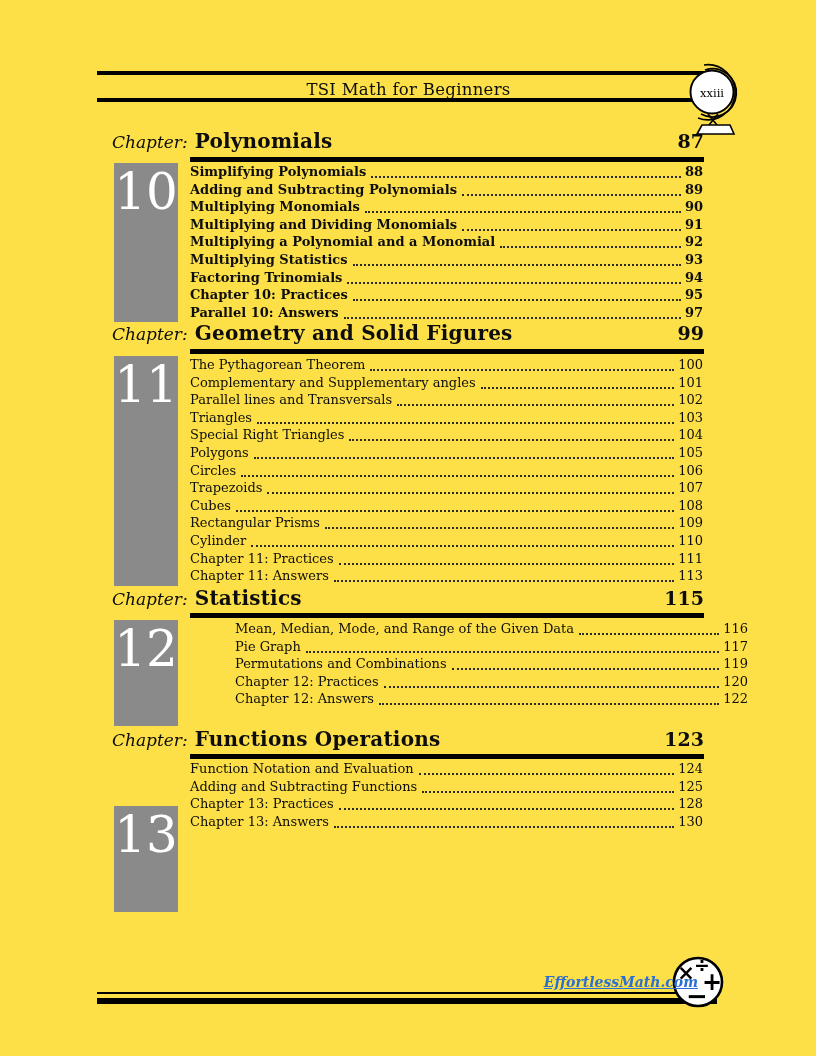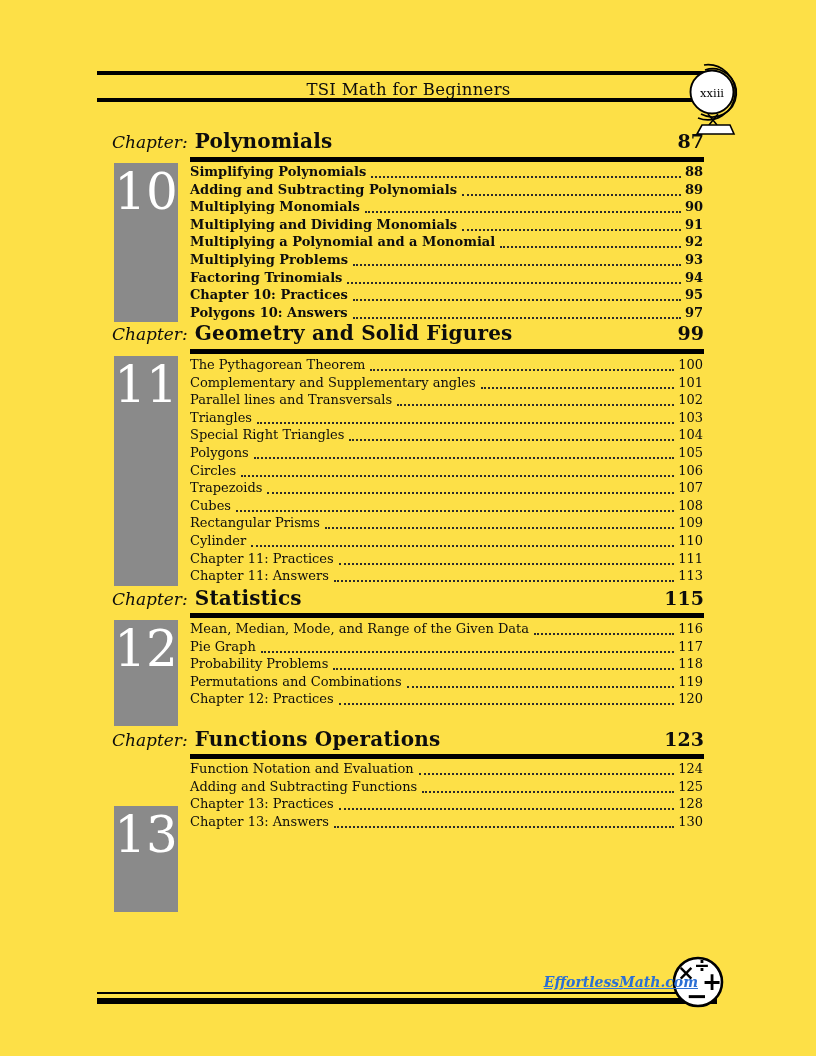--- a/index.html
+++ b/index.html
@@ -91,39 +91,39 @@
     <span class="p">91</span>
   </div>
 
   <div class="toc-row">
     <span class="t">Multiplying a Polynomial and a Monomial</span>
     <span class="leader"></span>
     <span class="p">92</span>
   </div>
 
   <div class="toc-row">
-    <span class="t">Multiplying Problems</span>
+    <span class="t">Multiplying Statistics</span>
     <span class="leader"></span>
     <span class="p">93</span>
   </div>
 
   <div class="toc-row">
     <span class="t">Factoring Trinomials</span>
     <span class="leader"></span>
     <span class="p">94</span>
   </div>
 
   <div class="toc-row">
     <span class="t">Chapter 10: Practices</span>
     <span class="leader"></span>
     <span class="p">95</span>
   </div>
 
   <div class="toc-row">
-    <span class="t">Polygons 10: Answers</span>
+    <span class="t">Parallel 10: Answers</span>
     <span class="leader"></span>
     <span class="p">97</span>
   </div>
 </div>
 
   <div class="ch-heading" style="top:321px;">
     <span class="ch-label">Chapter:</span>
     <span class="ch-title">Geometry and Solid Figures</span>
     <span class="ch-page">99</span>
   </div>
@@ -209,51 +209,51 @@
   </div>
 </div>
 
   <div class="ch-heading" style="top:586px;">
     <span class="ch-label">Chapter:</span>
     <span class="ch-title">Statistics</span>
     <span class="ch-page">115</span>
   </div>
   <div class="ch-underline" style="top:613px;"></div>
   <div class="ch-box" style="top:620px; height:106px;">12</div>
-  <div class="ch-rows" style="top:621px;">
+  <div class="ch-rows" style="top:621px;margin-left:45px;">
   <div class="toc-row">
     <span class="t">Mean, Median, Mode, and Range of the Given Data</span>
     <span class="leader"></span>
     <span class="p">116</span>
   </div>
 
   <div class="toc-row">
     <span class="t">Pie Graph</span>
     <span class="leader"></span>
     <span class="p">117</span>
   </div>
 
-  <div class="toc-row">
-    <span class="t">Probability Problems</span>
-    <span class="leader"></span>
-    <span class="p">118</span>
-  </div>
 
   <div class="toc-row">
     <span class="t">Permutations and Combinations</span>
     <span class="leader"></span>
     <span class="p">119</span>
   </div>
 
   <div class="toc-row">
     <span class="t">Chapter 12: Practices</span>
     <span class="leader"></span>
     <span class="p">120</span>
   </div>
 
+  <div class="toc-row">
+    <span class="t">Chapter 12: Answers</span>
+    <span class="leader"></span>
+    <span class="p">122</span>
+  </div>
 </div>
 
   <div class="ch-heading" style="top:727px;">
     <span class="ch-label">Chapter:</span>
     <span class="ch-title">Functions Operations</span>
     <span class="ch-page">123</span>
   </div>
   <div class="ch-underline" style="top:754px;"></div>
   <div class="ch-box" style="top:760px; height:106px;margin-top:46px;">13</div>
   <div class="ch-rows" style="top:761px;">

